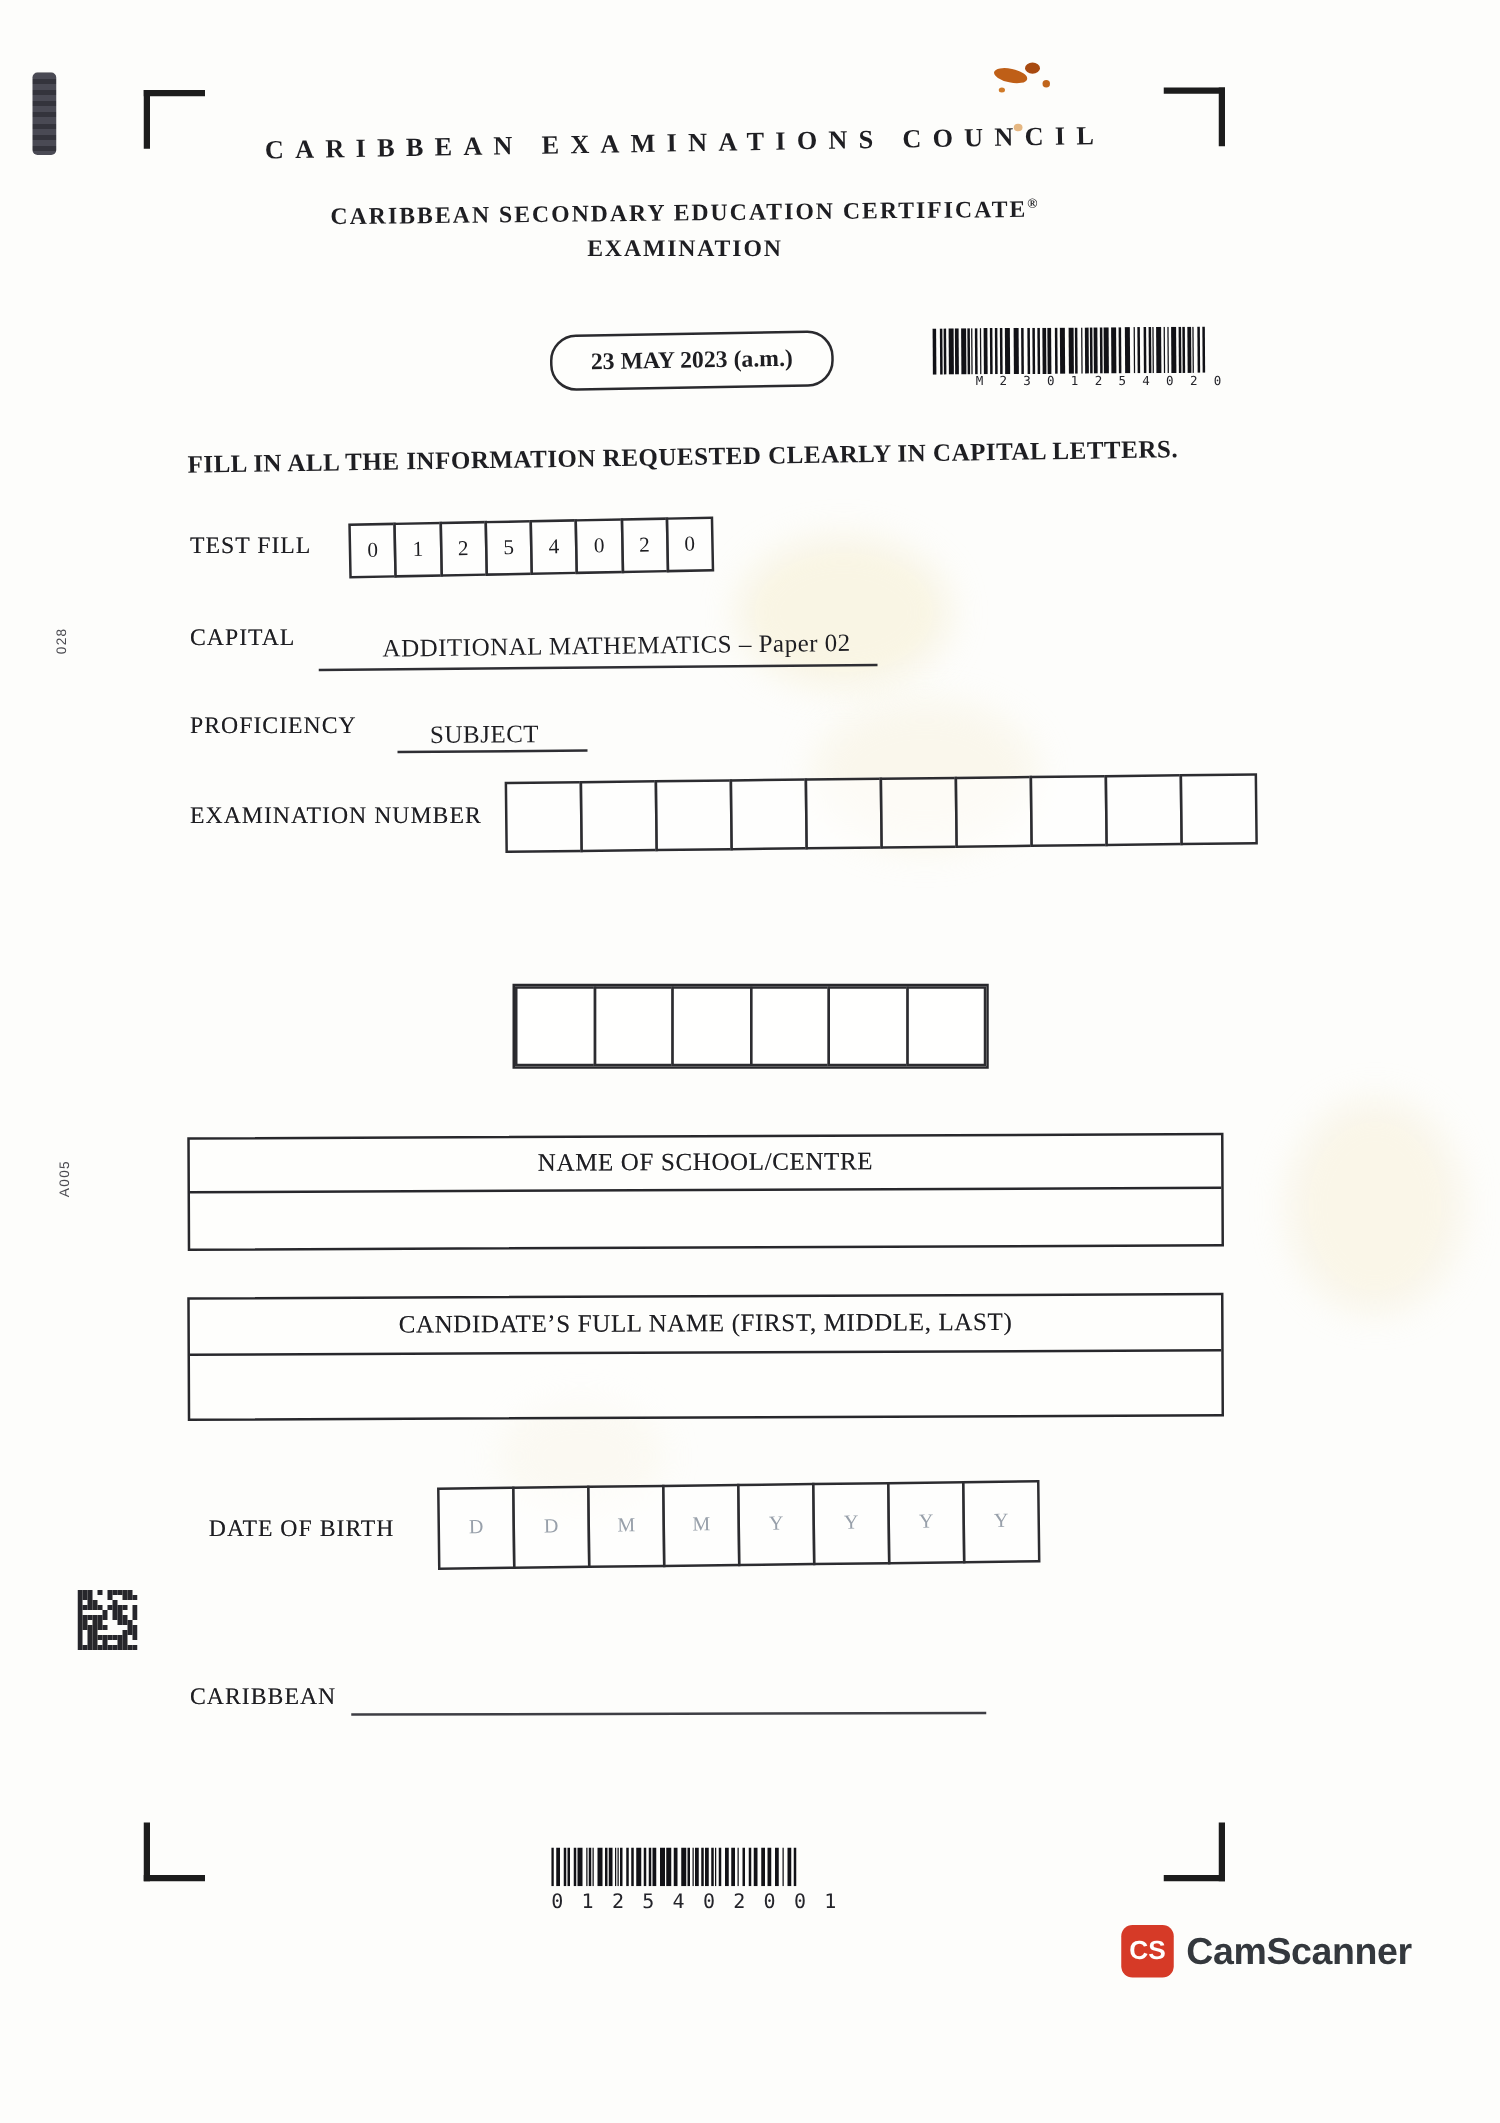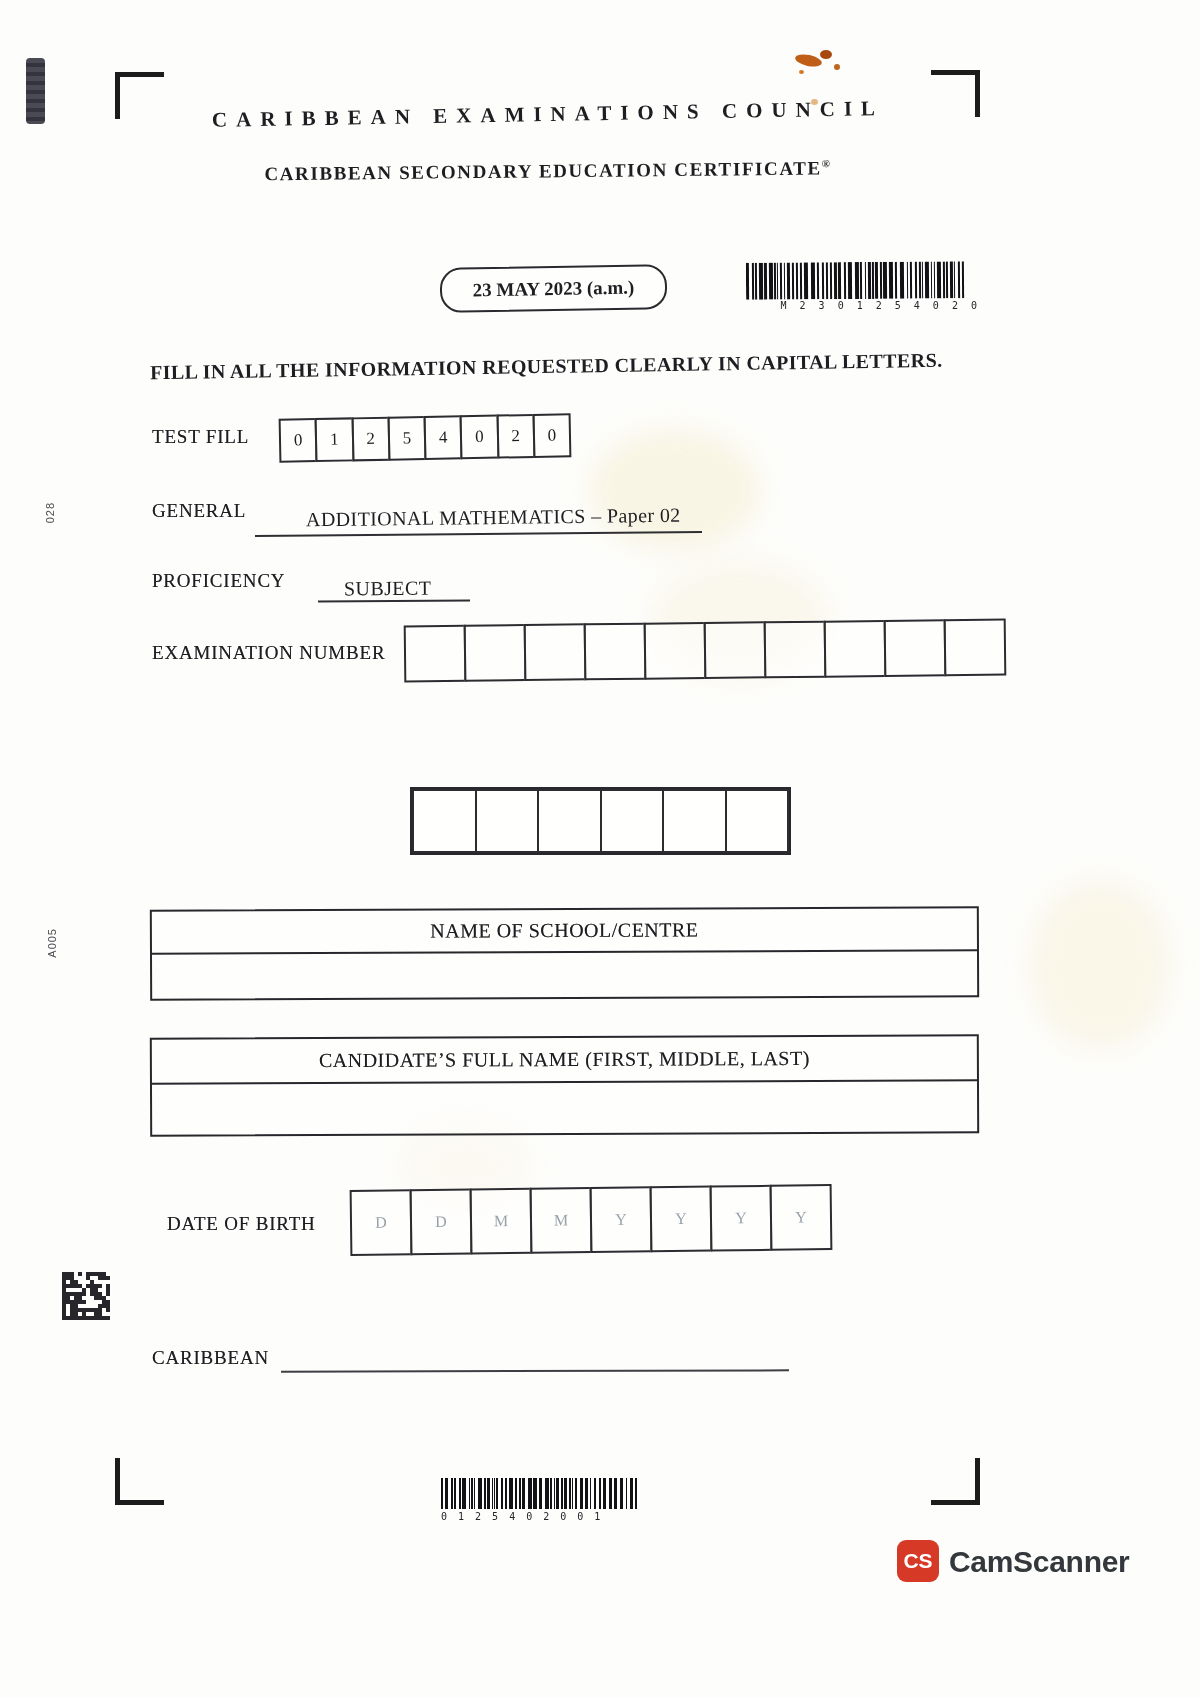--- a/index.html
+++ b/index.html
@@ -22,21 +22,21 @@
       display:flex;align-items:center;justify-content:center;font-size:19px;font-weight:bold;
       transform:rotate(-1deg);background:rgba(255,255,255,.4);}
   
   .bars{position:absolute;overflow:hidden;}
   .bars i{position:absolute;top:0;bottom:0;background:#111116;}
   .bc-top{left:746px;top:262px;width:221px;height:37px;transform:rotate(-0.4deg);}
   .bc-top-txt{left:770px;top:300px;width:221px;text-align:center;font-family:"DejaVu Sans Mono",monospace;
       font-size:10px;letter-spacing:3.5px;color:#24242a;white-space:nowrap;}
   .bc-bot{left:441px;top:1478px;width:198px;height:31px;}
   .bc-bot-txt{left:441px;top:1511px;width:198px;text-align:left;font-family:"DejaVu Sans Mono",monospace;
-      font-size:10px;letter-spacing:2.5px;color:#24242a;white-space:nowrap;}
+      font-size:16px;letter-spacing:2.5px;color:#24242a;white-space:nowrap;}
   .instruction{left:150px;top:355px;font-size:20px;font-weight:bold;letter-spacing:.4px;
       transform:rotate(-0.9deg);white-space:nowrap;}
   
   .lbl{font-size:19px;letter-spacing:.8px;white-space:nowrap;text-shadow:0 0 .4px rgba(20,20,25,.55);}
   
   .cellrow{position:absolute;display:flex;}
   .cellrow .cell{flex:1;border:2px solid #2c2c30;margin-left:-2px;display:flex;align-items:center;
       justify-content:center;font-size:17px;background:rgba(255,255,255,.55);box-sizing:border-box;}
   .cellrow .cell:first-child{margin-left:0;}
   .dobrow .cell{color:#98a0aa;font-size:16px;}
@@ -86,20 +86,21 @@
   <div class="corner c-tl" style="left:115px;top:72px;"></div>
   <div class="corner c-tr" style="left:931px;top:70px;"></div>
   <div class="corner c-bl" style="left:115px;top:1458px;"></div>
   <div class="corner c-br" style="left:931px;top:1458px;"></div>
 
   <div class="mcode" style="left:44px;top:502px;">028</div>
   <div class="mcode" style="left:46px;top:928px;">A005</div>
 
   <div class="abs t1">CARIBBEAN EXAMINATIONS COUNCIL</div>
   <div class="abs t2"><span>CARIBBEAN SECONDARY EDUCATION CERTIFICATE</span><sup style="font-size:11px;">®</sup></div>
+  <div class="abs t3">EXAMINATION</div>
   <div class="abs datepill">23 MAY 2023 (a.m.)</div>
 
   <div class="bars bc-top" id="barcode-top">
       <i style="left: 0px; width: 3px;"></i>
       <i style="left: 6px; width: 2px;"></i>
       <i style="left: 9px; width: 2px;"></i>
       <i style="left: 13px; width: 4px;"></i>
       <i style="left: 18px; width: 3px;"></i>
       <i style="left: 23px; width: 4px;"></i>
       <i style="left: 28px; width: 2px;"></i>
@@ -156,21 +157,21 @@
       <div class="cell">0</div>
       <div class="cell">1</div>
       <div class="cell">2</div>
       <div class="cell">5</div>
       <div class="cell">4</div>
       <div class="cell">0</div>
       <div class="cell">2</div>
       <div class="cell">0</div>
     </div>
 
-  <div class="abs lbl" style="left:152px;top:500px;">GENERAL</div>
+  <div class="abs lbl" style="left:152px;top:500px;">CAPITAL</div>
   <div class="abs uval" style="left:306px;top:506px;transform:rotate(-0.7deg);">ADDITIONAL MATHEMATICS – Paper 02</div>
   <div class="uline" style="left:255px;top:533px;width:447px;transform:rotate(-0.5deg);"></div>
 
   <div class="abs lbl" style="left:152px;top:570px;">PROFICIENCY</div>
   <div class="abs uval" style="left:344px;top:577px;transform:rotate(-0.5deg);">SUBJECT</div>
   <div class="uline" style="left:318px;top:600px;width:152px;transform:rotate(-0.4deg);"></div>
 
   <div class="abs lbl" style="left:152px;top:642px;">EXAMINATION NUMBER</div>
   <div class="cellrow" id="reg-cells" style="left:404px;top:622px;width:602px;height:57px;transform:rotate(-0.65deg);">
       <div class="cell"></div>

